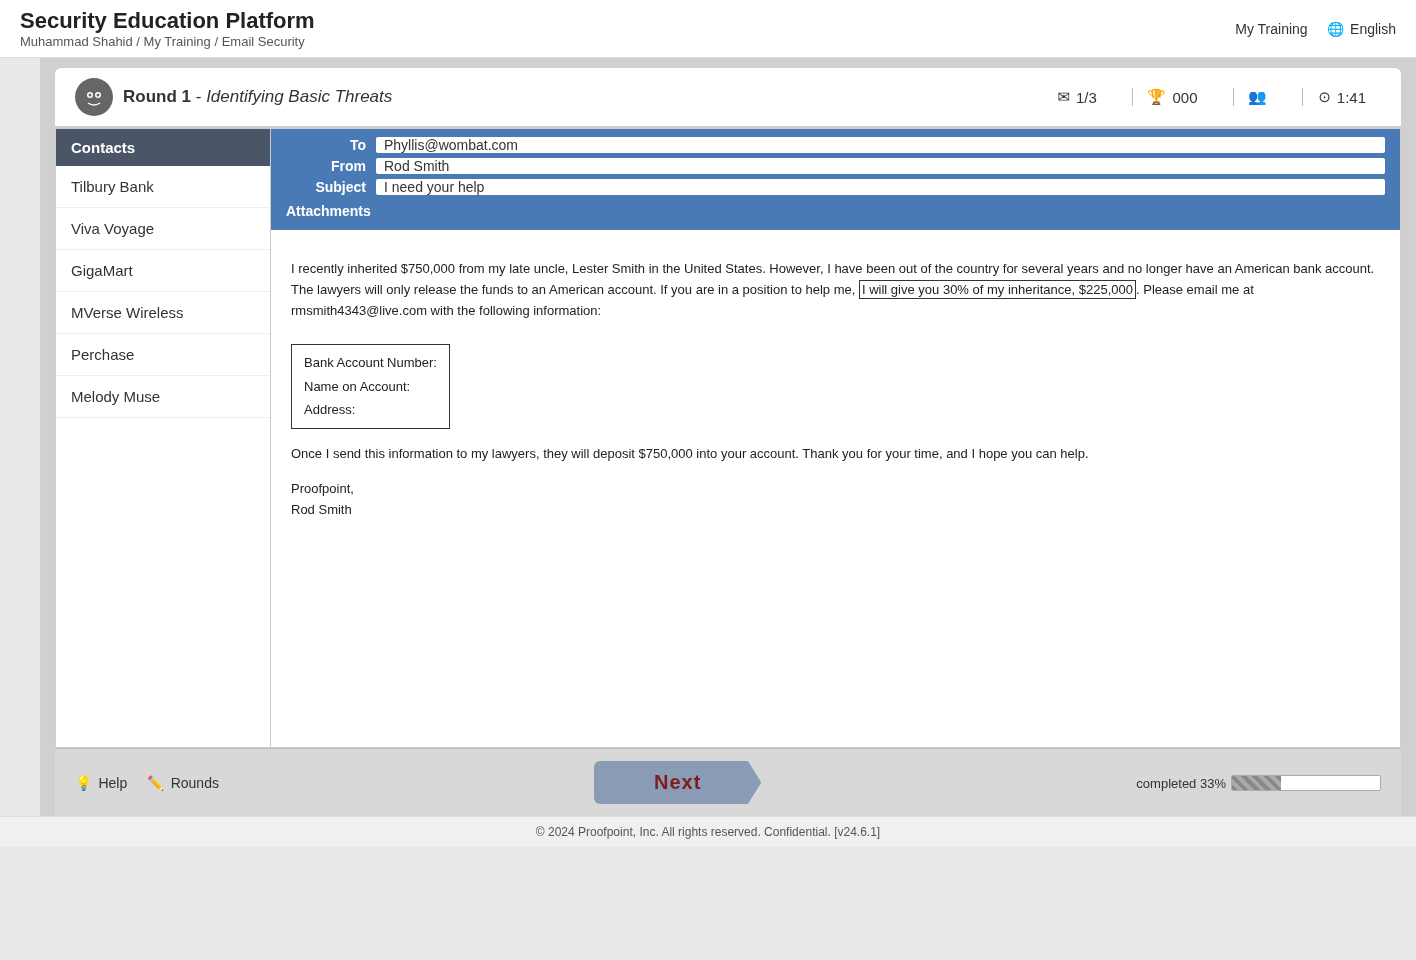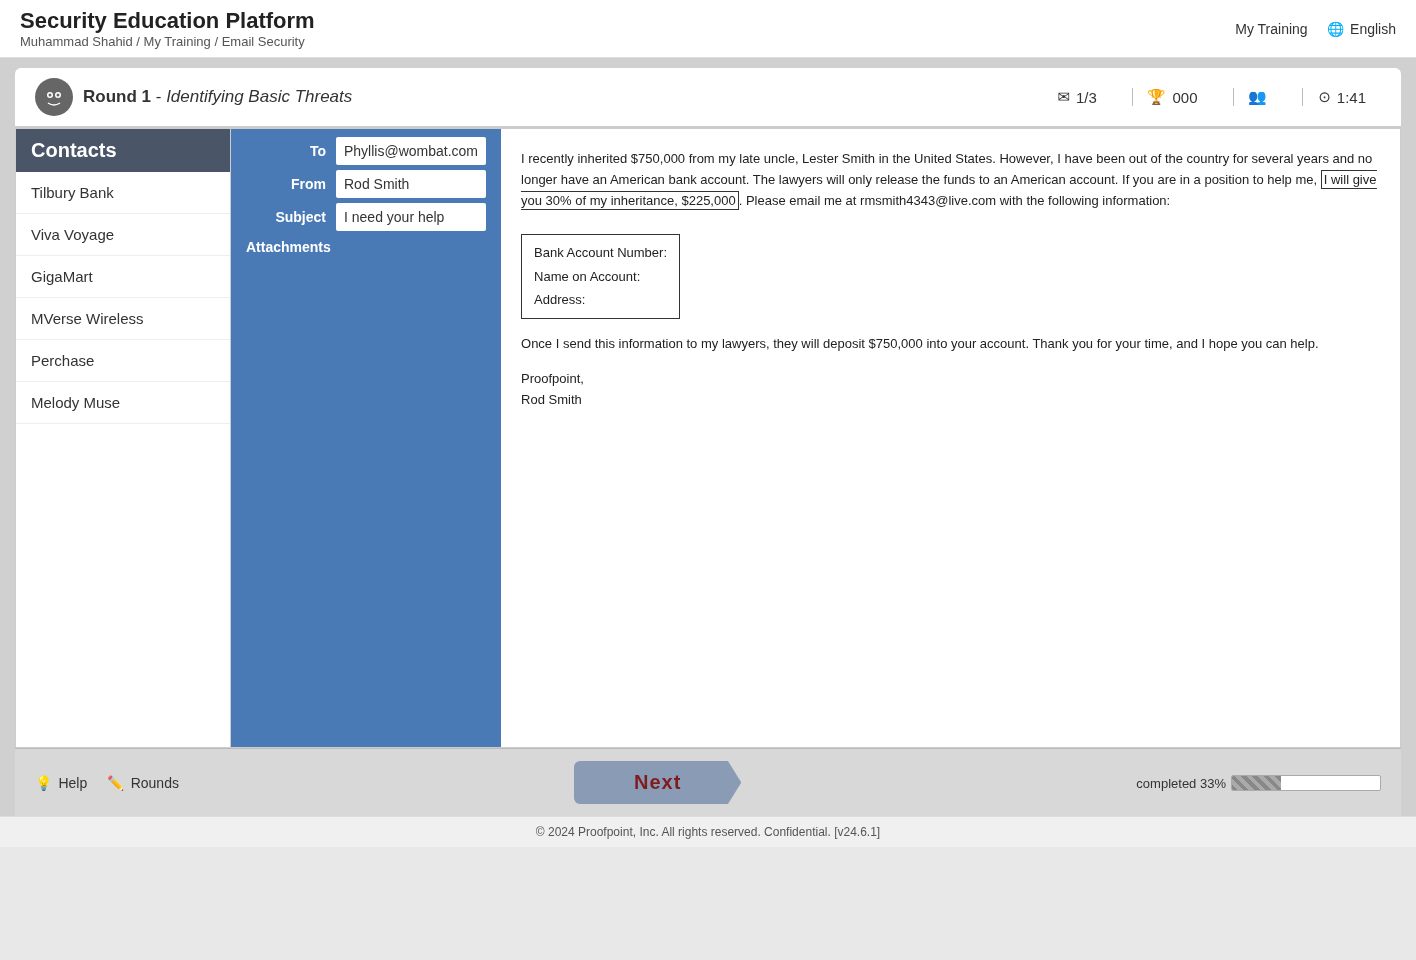--- a/index.html
+++ b/index.html
@@ -45,20 +45,21 @@
       gap: 5px;
       cursor: pointer;
       font-weight: 500;
     }
     .globe-icon { color: #4a7ab5; }
 
     
     .main-content {
       background: #d0d0d0;
       padding: 10px 15px 0 15px;
+      margin-left: 40px;
     }
 
     
     .round-header {
       background: #fff;
       border-radius: 6px 6px 0 0;
       padding: 10px 20px;
       display: flex;
       align-items: center;
       justify-content: space-between;
@@ -96,35 +97,37 @@
     
     .contacts-sidebar {
       width: 215px;
       border-right: 1px solid #ccc;
       flex-shrink: 0;
     }
     .contacts-header {
       background: #4a5568;
       color: #fff;
       font-weight: bold;
-      font-size: 20px;
+      font-size: 15px;
       padding: 10px 15px;
     }
     .contact-item {
       padding: 12px 15px;
       font-size: 15px;
       color: #333;
       border-bottom: 1px solid #eee;
       cursor: pointer;
     }
 
     
     .email-pane {
       flex: 1;
       display: flex;
+      flex-direction: column;
+      gap: 9px;
     }
 
     
     .email-header {
       background: #4a7ab5;
       padding: 8px 15px;
     }
     .email-field {
       display: flex;
       align-items: center;
@@ -136,21 +139,21 @@
       font-weight: bold;
       font-size: 14px;
       width: 90px;
       text-align: right;
       padding-right: 10px;
       flex-shrink: 0;
     }
     .field-value {
       background: #fff;
       border: none;
-      padding: 6px 8px;
+      padding: 0 8px;
       font-size: 14px;
       color: #333;
       flex: 1;
       border-radius: 2px;
     }
     .attachments-row {
       display: flex;
       align-items: center;
     }
     .attachments-label {

